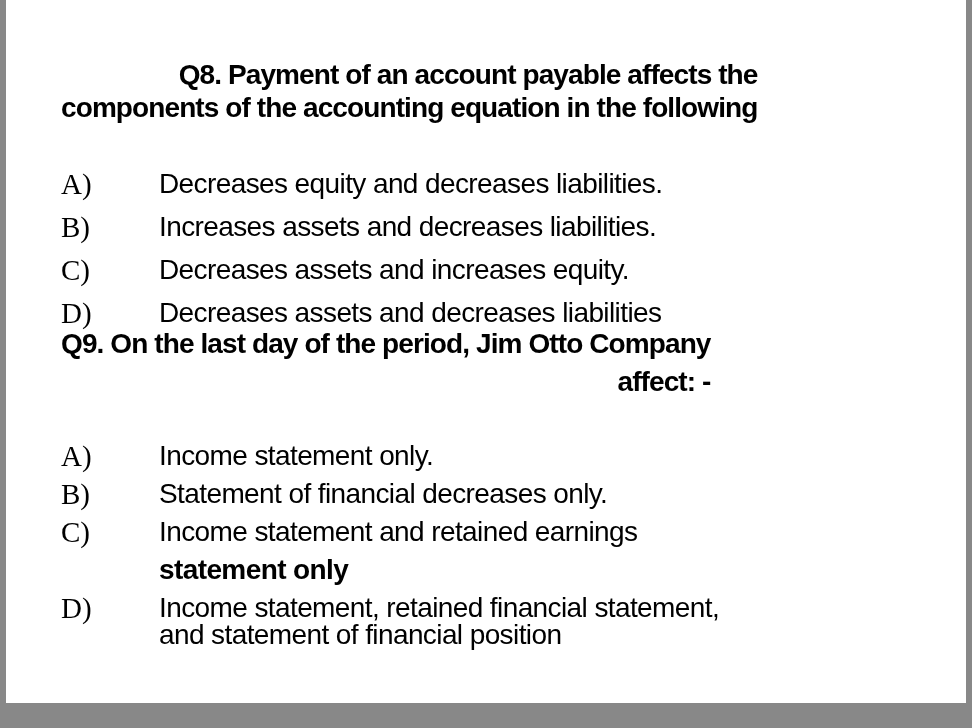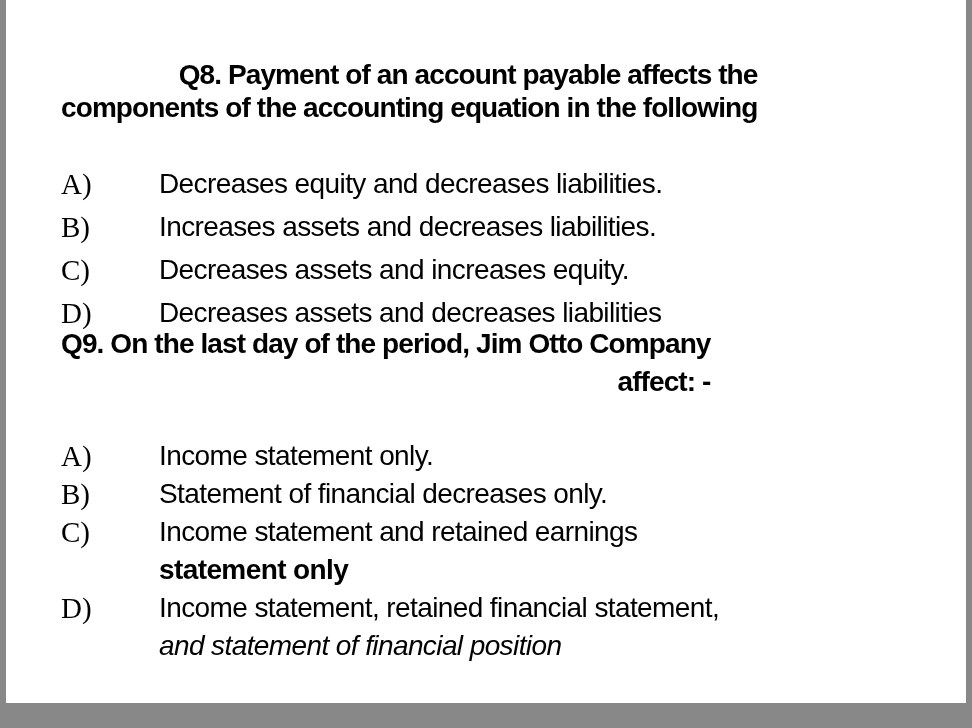--- a/index.html
+++ b/index.html
@@ -88,16 +88,16 @@
     <span class="otext">Statement of financial decreases only.</span>
   </div>
   <div class="opt" style="top:516px;">
     <span class="letter">C)</span>
     <span class="otext">Income statement and retained earnings</span>
     <span class="otext" style="top:38px;font-weight:bold;">statement only</span>
   </div>
   <div class="opt" style="top:592px;">
     <span class="letter">D)</span>
     <span class="otext">Income statement, retained financial statement,</span>
-    <span class="otext" style="top:38px;font-style:italic;">and statement of financial position</span>
+    <span class="otext" style="top:27px;">and statement of financial position</span>
   </div>
 
 </div>
 
 </body></html>

